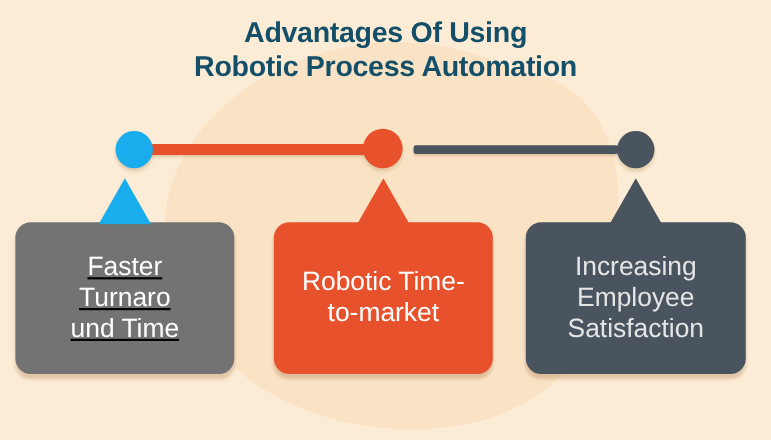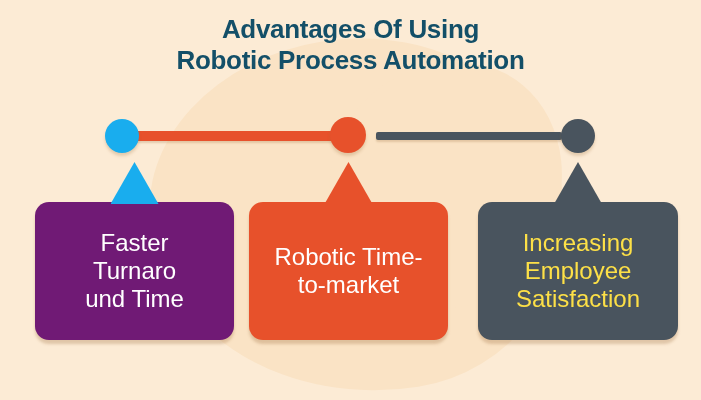--- a/index.html
+++ b/index.html
@@ -99,27 +99,27 @@
     height: 42px;
     clip-path: polygon(50% 0, 100% 100%, 0 100%);
   }
   .callout .label {
     font-size: 24px;
     line-height: 28px;
     text-align: center;
     white-space: pre-line;
     color: #FFFFFF;
   }
-  .callout-1 { left: 35px;  width: 199px; background: #701a75; }
+  .callout-1 { left: 14px;  width: 199px; background: #737373; text-decoration: underline; }
   .callout-1 .pointer { background: #19ADEE; }
   .callout-2 { left: 249px; width: 199px; background: #E7512B; }
   .callout-2 .pointer { background: #E7512B; }
   .callout-3 { left: 478px; width: 200px; background: #49545E; }
   .callout-3 .pointer { background: #49545E; }
-  .callout-3 .label { color: #fde047; }
+  .callout-3 .label { color: #e5e5e5; }
 </style>
 </head>
 <body>
 
 <div class="canvas">
 
   <div class="blob-a"></div>
   <div class="blob-b"></div>
 
   <h1 class="title">Advantages Of Using

